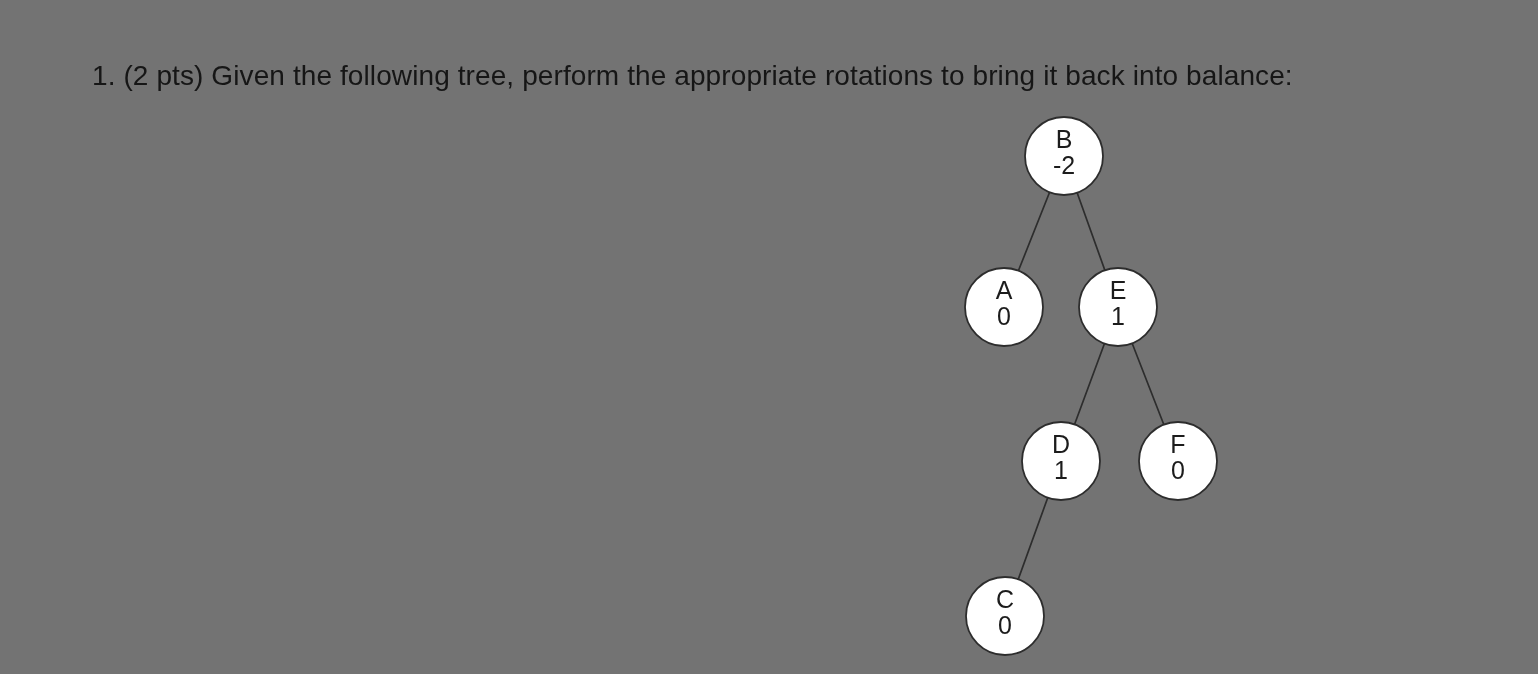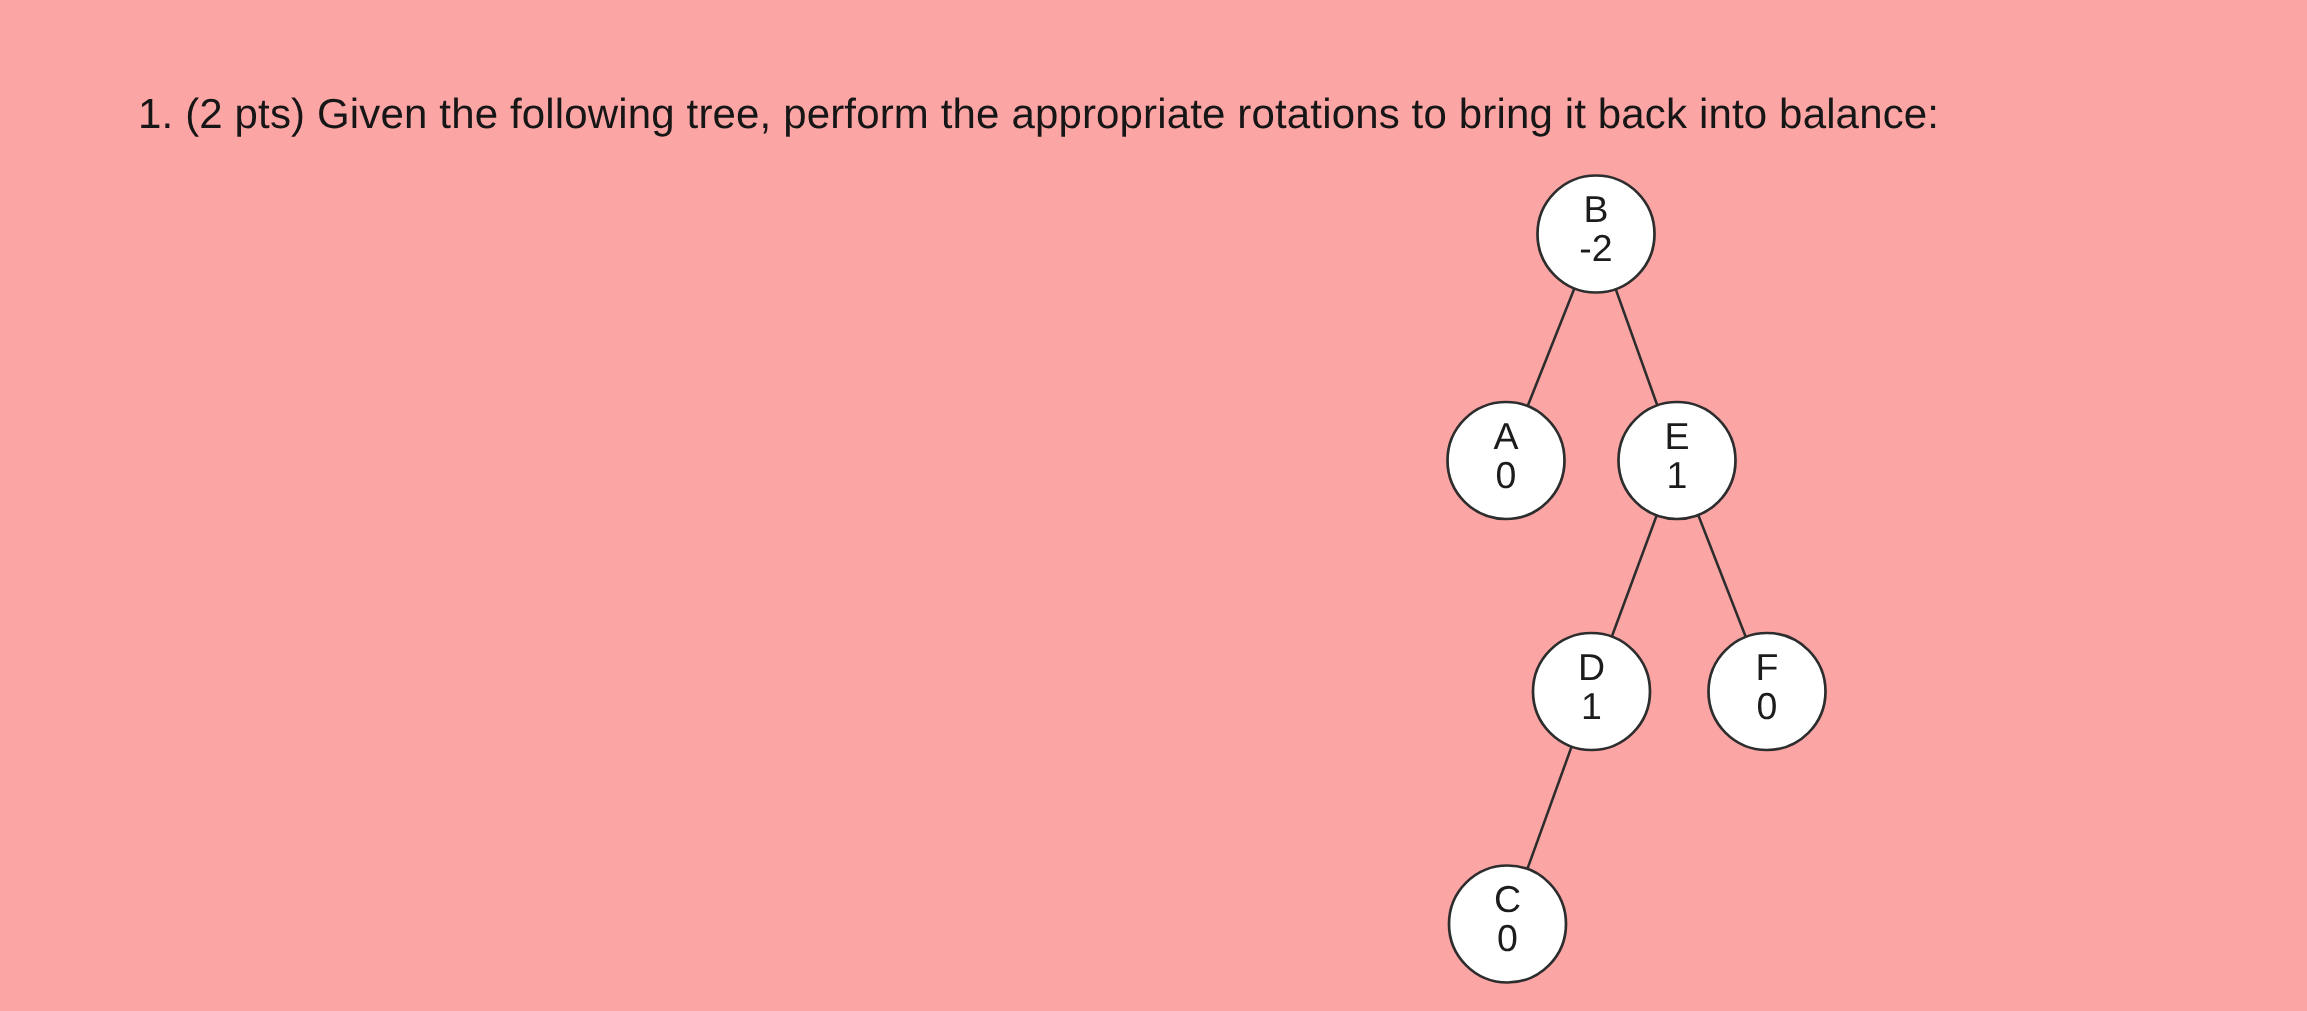--- a/index.html
+++ b/index.html
@@ -7,21 +7,21 @@
     width: 1538px;
     height: 674px;
     background: #ffffff;
     font-family: "Liberation Sans", sans-serif;
     overflow: hidden;
   }
   .page {
     position: relative;
     width: 1538px;
     height: 674px;
-    background: #fca5a5;
+    background: #737373;
   }
   .question-text {
     position: absolute;
     left: 92px;
     top: 62px;
     font-size: 28px;
     line-height: 1;
     letter-spacing: 0.1px;
     color: #161616;
     white-space: nowrap;

